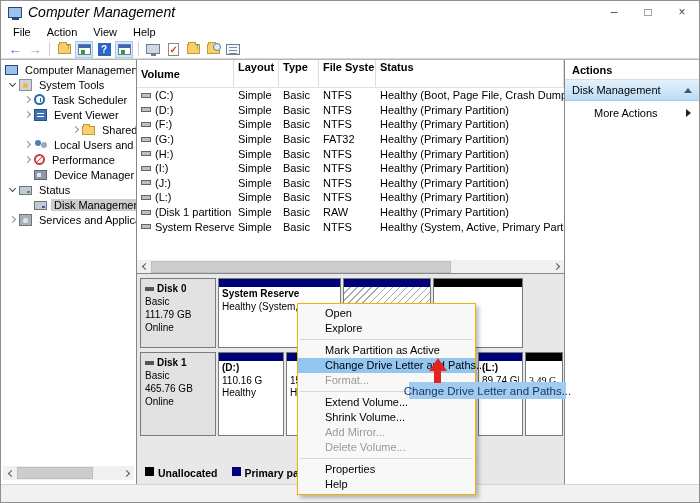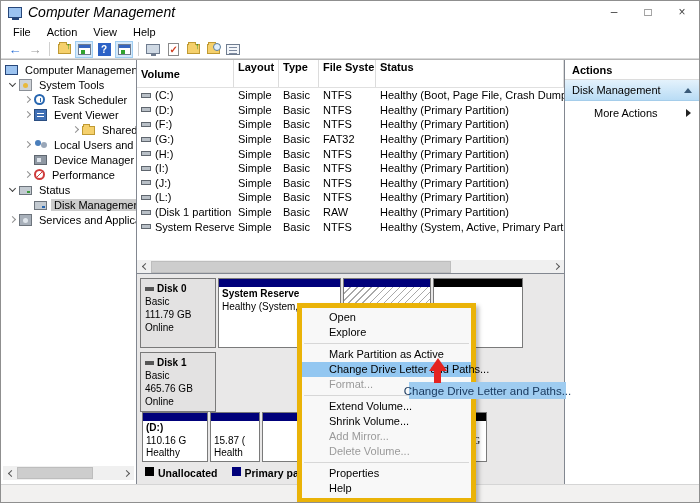--- a/index.html
+++ b/index.html
@@ -93,21 +93,21 @@
   .vt-c{padding:0 4px;white-space:nowrap;overflow:hidden;flex:none;}
   .c0{width:97px;display:flex;align-items:center;}
   .c1{width:45px;}.c2{width:40px;}.c3{width:57px;}.c4{flex:1;min-width:0;}
   .vol-ico{width:10px;height:5px;background:#b9c0c7;border:1px solid #5f666e;margin-right:4px;flex:none;}
   .center-hscroll{border-bottom:1px solid #828790;}
 
   
   .disk-area{flex:1;background:#e9e8e8;position:relative;padding:4px 3px 0 3px;}
   .disk-row{display:flex;margin-bottom:4px;}
   .disk-row.r0{height:70px;}
-  .disk-row.r1{height:84px;flex-direction:column;}
+  .disk-row.r1{height:84px;}
   .disk-label{width:76px;flex:none;border:1px solid #7a7a7a;background:#e3e2e2;padding:3px 4px;line-height:13px;font-size:10px;}
   .disk-name{font-weight:bold;display:flex;align-items:center;gap:3px;}
   .dl-ico{width:9px;height:4px;background:#555;flex:none;}
   .parts{flex:1;display:flex;margin-left:2px;min-width:0;}
   .part{flex:none;border:1px solid #7a7a7a;background:#fff;display:flex;flex-direction:column;margin-right:2px;}
   .band{height:8px;flex:none;}
   .pbody{flex:1;padding:1px 3px;font-size:10px;line-height:12.5px;overflow:hidden;white-space:nowrap;}
   .pbody.hatched{background:repeating-linear-gradient(135deg,#ffffff 0px,#ffffff 4px,#a9a9a9 4px,#a9a9a9 5px);}
   .pline{overflow:hidden;}
   .pline.b{font-weight:bold;}
@@ -120,21 +120,21 @@
   .actions-header{height:20px;display:flex;align-items:center;padding:0 7px;font-weight:bold;border-bottom:1px solid #dcdcdc;}
   .actions-group{height:21px;display:flex;align-items:center;padding:0 7px;background:linear-gradient(#e4f2fc,#b9dcf5);border-bottom:1px solid #a5cdea;}
   .up-tri{margin-left:auto;width:0;height:0;border-left:4px solid transparent;border-right:4px solid transparent;border-bottom:5px solid #3a5a78;}
   .more-actions{height:24px;display:flex;align-items:center;padding:0 8px 0 29px;}
   .right-tri{margin-left:auto;width:0;height:0;border-top:4px solid transparent;border-bottom:4px solid transparent;border-left:5px solid #222;}
 
   
   .statusbar{height:18px;background:#f2f1f0;border-top:1px solid #d5d5d5;}
 
   
-  .context-menu{position:absolute;left:296px;top:302px;width:179px;background:#f8f8f8;border:5px solid #eab308;
+  .context-menu{position:absolute;left:296px;top:302px;width:179px;background:#f8f8f8;border:1px solid #eab308;
     box-shadow:3px 3px 4px rgba(0,0,0,0.25);padding:2px 0;z-index:10;}
   .mi{height:15px;line-height:15px;padding-left:27px;white-space:nowrap;}
   .mi.hl{background:#93c7f1;}
   .mi.dis{color:#9a9a9a;}
   .msep{height:1px;background:#d7d7d7;margin:3px 2px;}
 
   
   .tooltip{position:absolute;left:408px;top:381px;width:157px;height:17px;background:#9fccf0;color:#16365c;
     display:flex;align-items:center;justify-content:center;font-size:11.5px;z-index:11;white-space:nowrap;}
   .arrow-head{position:absolute;left:428px;top:357px;width:0;height:0;border-left:9px solid transparent;
@@ -238,30 +238,30 @@
             <span class="tlabel">Shared Folders</span>
           </div>
           <div class="trow" style="padding-left: 19px;">
             <span class="chev-slot">
               <span class="chev "></span>
             </span>
             <span class="ticon ti-users"></span>
             <span class="tlabel">Local Users and Groups</span>
           </div>
           <div class="trow" style="padding-left: 19px;">
+            <span class="chev-slot">
+              <span class="chev "></span>
+            </span>
+            <span class="ticon ti-perf"></span>
+            <span class="tlabel">Performance</span>
+          </div>
+          <div class="trow" style="padding-left: 19px;">
             <span class="chev-slot"></span>
             <span class="ticon ti-device"></span>
             <span class="tlabel">Device Manager</span>
-          </div>
-          <div class="trow" style="padding-left: 19px;">
-            <span class="chev-slot">
-              <span class="chev "></span>
-            </span>
-            <span class="ticon ti-perf"></span>
-            <span class="tlabel">Performance</span>
           </div>
           <div class="trow" style="padding-left: 4px;">
             <span class="chev-slot">
               <span class="chev down"></span>
             </span>
             <span class="ticon ti-storage"></span>
             <span class="tlabel">Status</span>
           </div>
           <div class="trow" style="padding-left: 19px;">
             <span class="chev-slot"></span>

